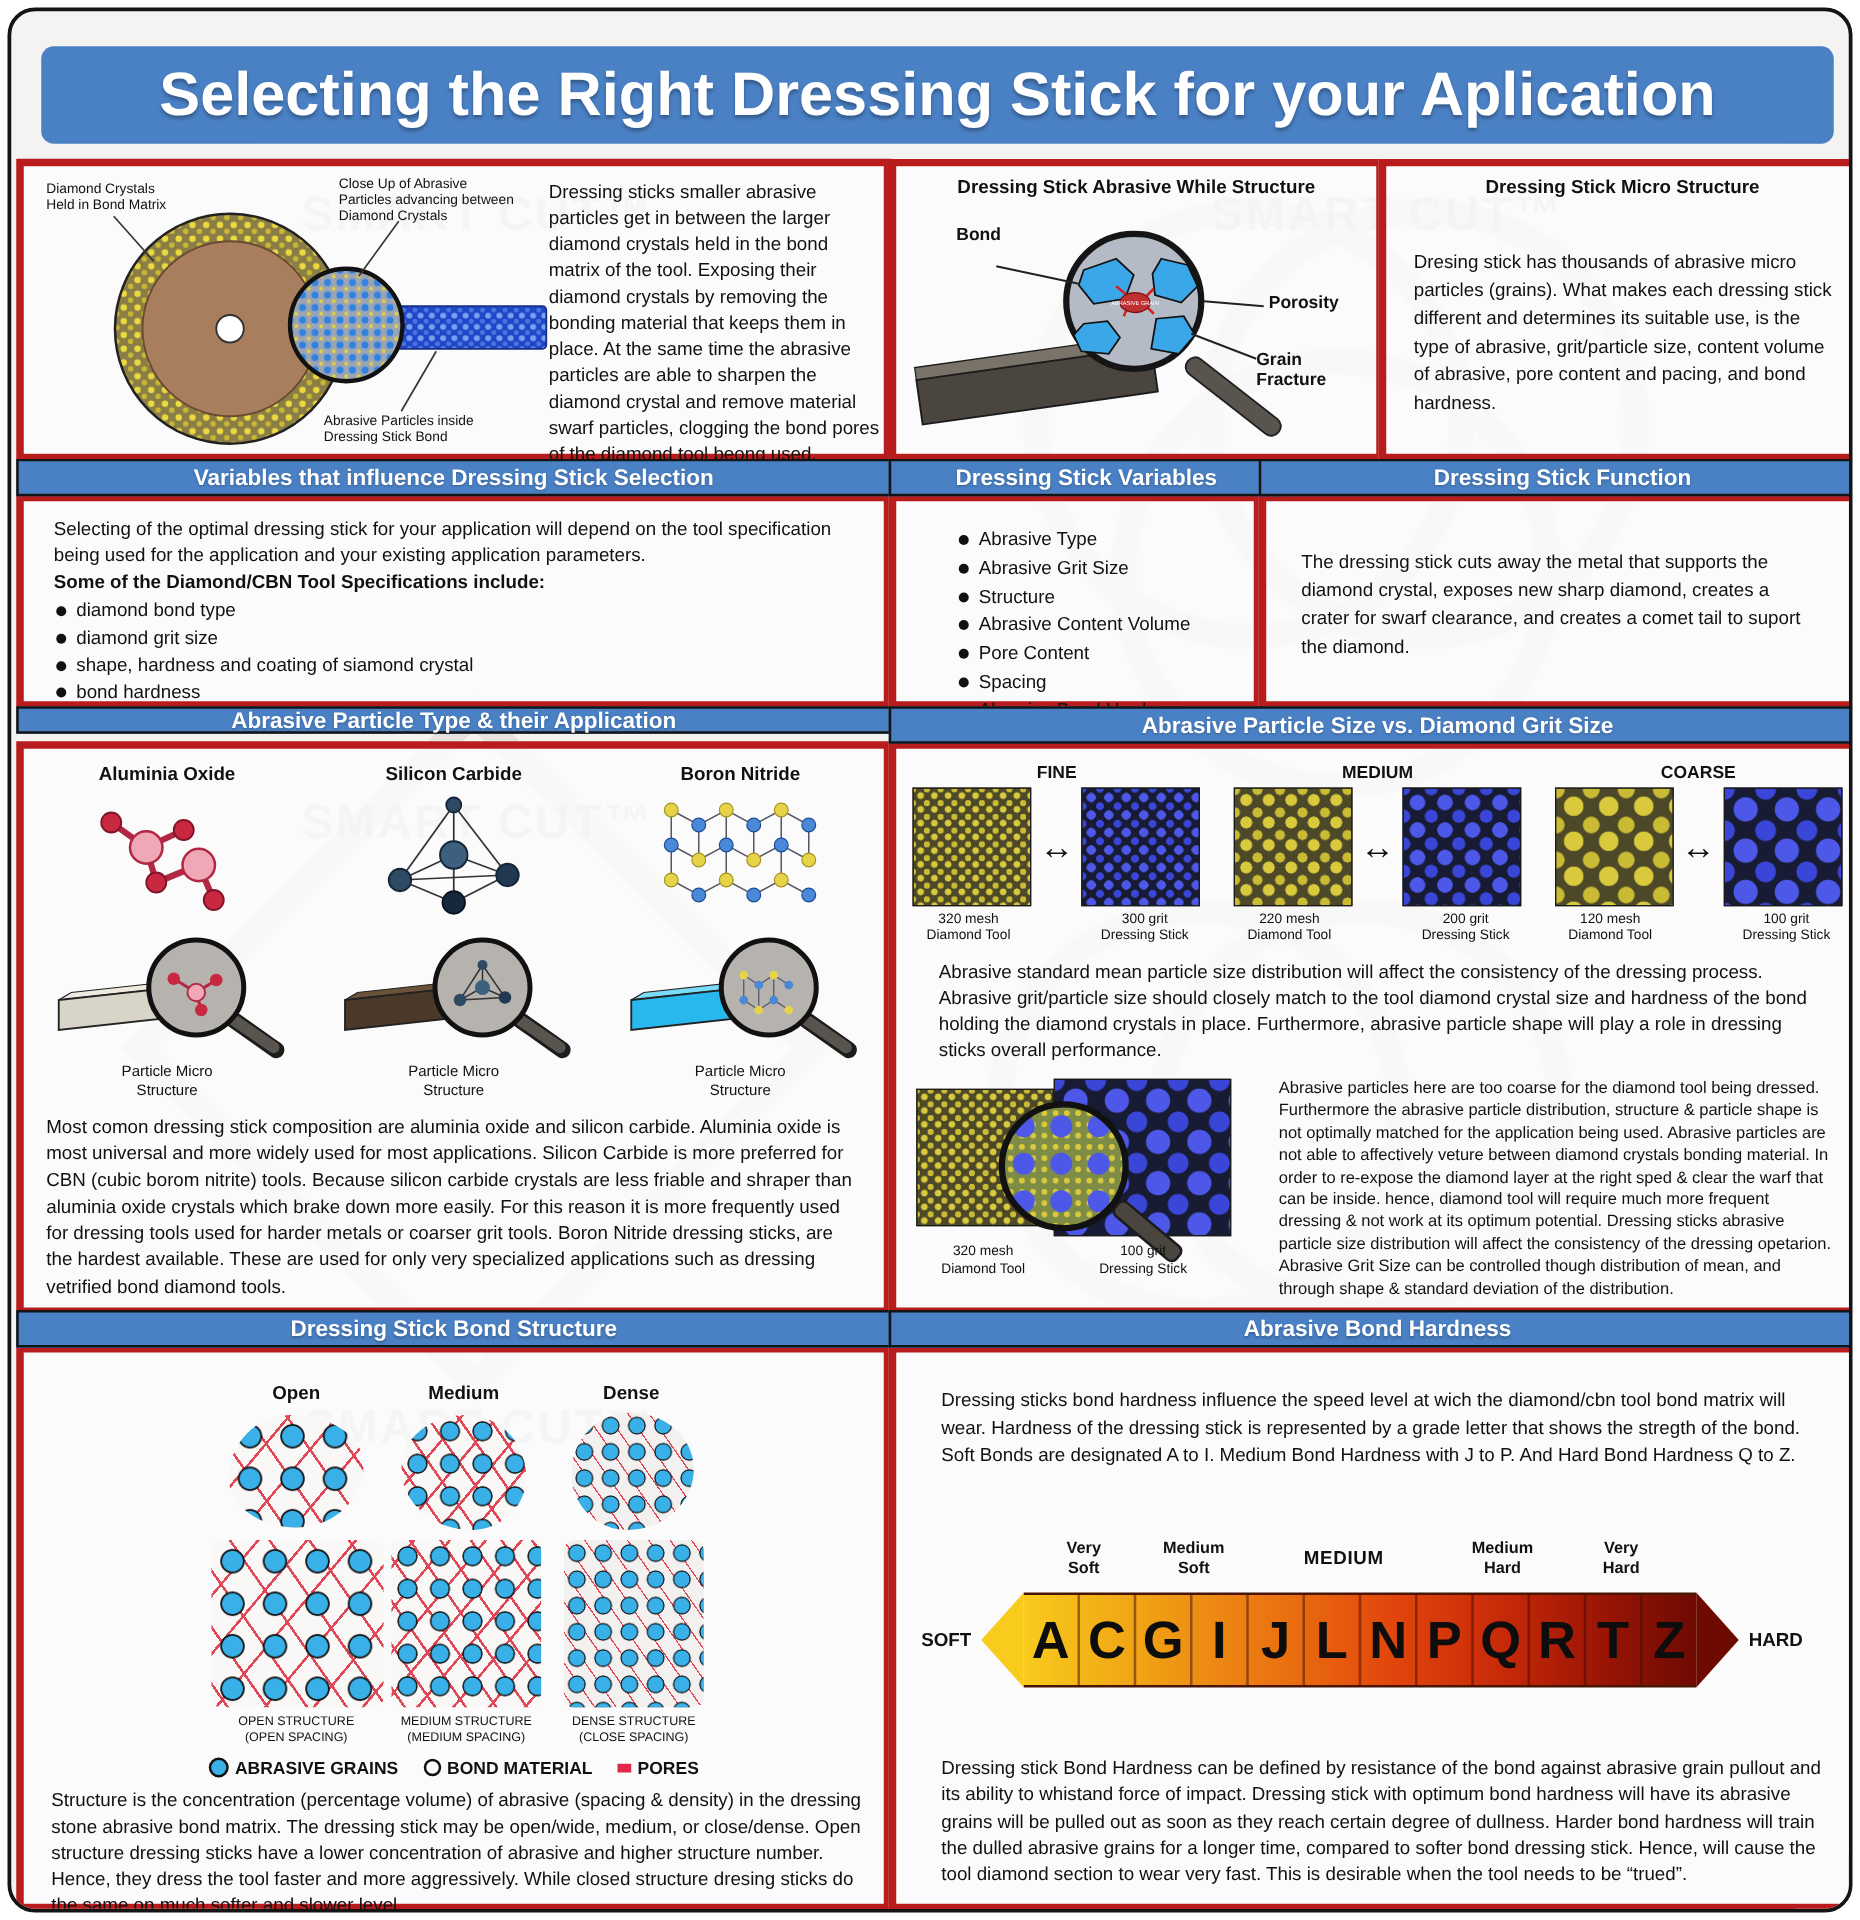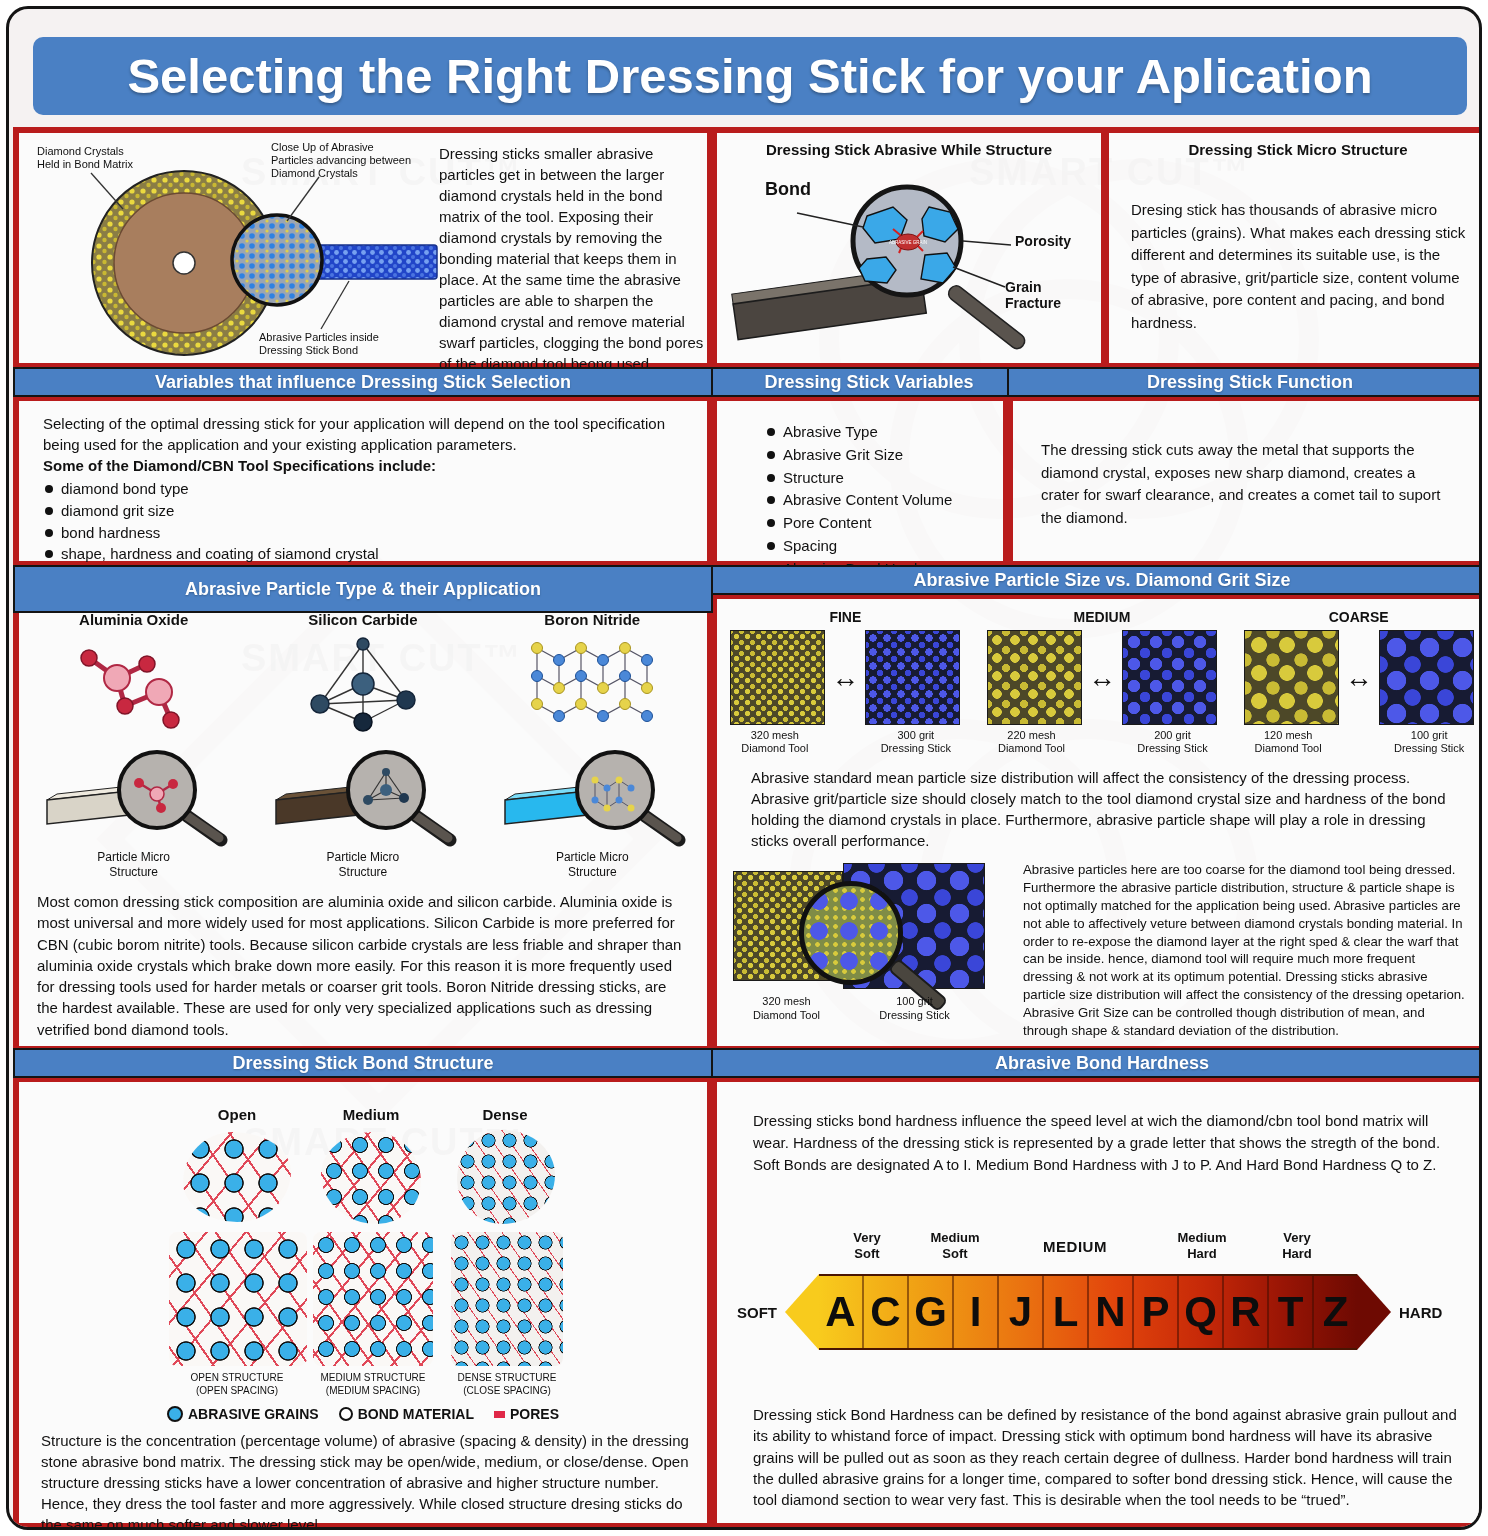--- a/index.html
+++ b/index.html
@@ -146,43 +146,43 @@
         <polyline points="206,70 196,80 206,90"></polyline>
       </g>
       <ellipse cx="191" cy="81" rx="12" ry="8" fill="#c03030" stroke="#7a1414" stroke-width="1"></ellipse>
       <text x="191" y="83" text-anchor="middle" font-size="4.5" fill="#ffffff">ABRASIVE GRAIN</text>
       <g stroke="#222" stroke-width="1.6">
         <line x1="80" y1="52" x2="146" y2="66"></line>
         <line x1="246" y1="80" x2="294" y2="84"></line>
         <line x1="236" y1="106" x2="288" y2="126"></line>
       </g>
     </svg>
-    <div style="position:absolute;left:48px;top:46px;font-weight:bold;font-size:18px;">Bond</div>
+    <div style="position:absolute;left:48px;top:46px;font-weight:bold;font-size:14px;">Bond</div>
     <div style="position:absolute;left:298px;top:100px;font-weight:bold;font-size:14px;">Porosity</div>
     <div style="position:absolute;left:288px;top:146px;font-weight:bold;font-size:14px;">Grain Fracture</div>
   </div>
 
   <div class="panel" style="left:1094px;top:118px;width:390px;height:242px;">
     <div class="ptitle">Dressing Stick Micro Structure</div>
     <div class="body-txt" style="position:absolute;left:22px;right:18px;top:66px;line-height:1.5;">Dresing stick has thousands of abrasive micro particles (grains). What makes each dressing stick different and determines its suitable use, is the type of abrasive, grit/particle size, content volume of abrasive, pore content and pacing, and bond hardness.</div>
   </div>
 
   <div class="bar" style="left:4px;top:358px;width:700px;height:30px;">Variables that influence Dressing Stick Selection</div>
   <div class="bar" style="left:702px;top:358px;width:316px;height:30px;">Dressing Stick Variables</div>
   <div class="bar" style="left:998px;top:358px;width:486px;height:30px;">Dressing Stick Function</div>
 
   <div class="panel" style="left:4px;top:386px;width:700px;height:172px;">
     <div style="padding:12px 24px 0 24px;">
       <div class="body-txt">Selecting of the optimal dressing stick for your application will depend on the tool specification being used for the application and your existing application parameters.</div>
       <div class="body-txt" style="font-weight:bold;">Some of the Diamond/CBN Tool Specifications include:</div>
       <ul class="blist">
         <li>diamond bond type</li>
         <li>diamond grit size</li>
+        <li>shape, hardness and coating of siamond crystal</li>
         <li>bond hardness</li>
-        <li>shape, hardness and coating of siamond crystal</li>
         <li>diameter, shape/form, thickness &amp; configuration of the tool</li>
       </ul>
     </div>
   </div>
 
   <div class="panel" style="left:702px;top:386px;width:298px;height:172px;">
     <ul class="blist" style="padding:14px 0 0 48px;font-weight:normal;">
       <li style="margin:4px 0;">Abrasive Type</li>
       <li style="margin:4px 0;">Abrasive Grit Size</li>
       <li style="margin:4px 0;">Structure</li>
@@ -190,21 +190,21 @@
       <li style="margin:4px 0;">Pore Content</li>
       <li style="margin:4px 0;">Spacing</li>
       <li style="margin:4px 0;">Abrasive Bond Hardness</li>
     </ul>
   </div>
 
   <div class="panel" style="left:998px;top:386px;width:486px;height:172px;">
     <div class="body-txt" style="padding:38px 30px 0 28px;line-height:1.5;">The dressing stick cuts away the metal that supports the diamond crystal, exposes new sharp diamond, creates a crater for swarf clearance, and creates a comet tail to suport the diamond.</div>
   </div>
 
-  <div class="bar" style="left:4px;top:556px;width:700px;height:48px;">Abrasive Particle Type &amp; their Application</div>
+  <div class="bar" style="left:4px;top:556px;width:700px;height:22px;">Abrasive Particle Type &amp; their Application</div>
   <div class="bar" style="left:702px;top:556px;width:782px;height:30px;">Abrasive Particle Size vs. Diamond Grit Size</div>
 
   <div class="panel" style="left:4px;top:584px;width:700px;height:459px;">
     <div style="display:flex;">
 
       <div class="ds-col">
         <div class="cname">Aluminia Oxide</div>
         <svg width="150" height="110">
           <g stroke="#b02844" stroke-width="5">
             <line x1="30" y1="30" x2="58" y2="50"></line>

